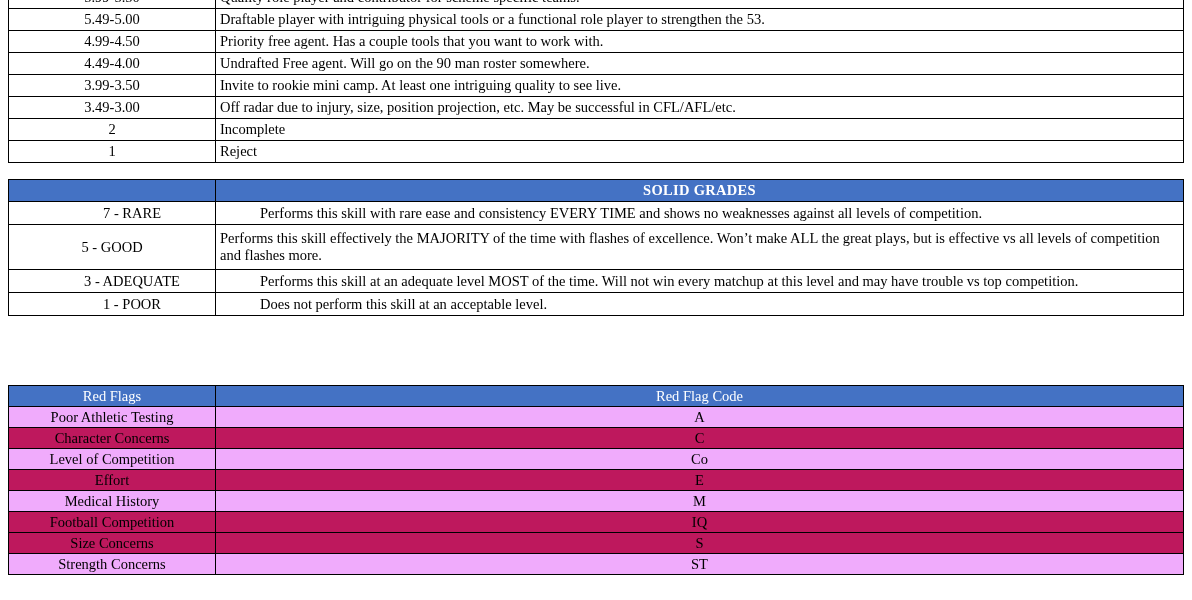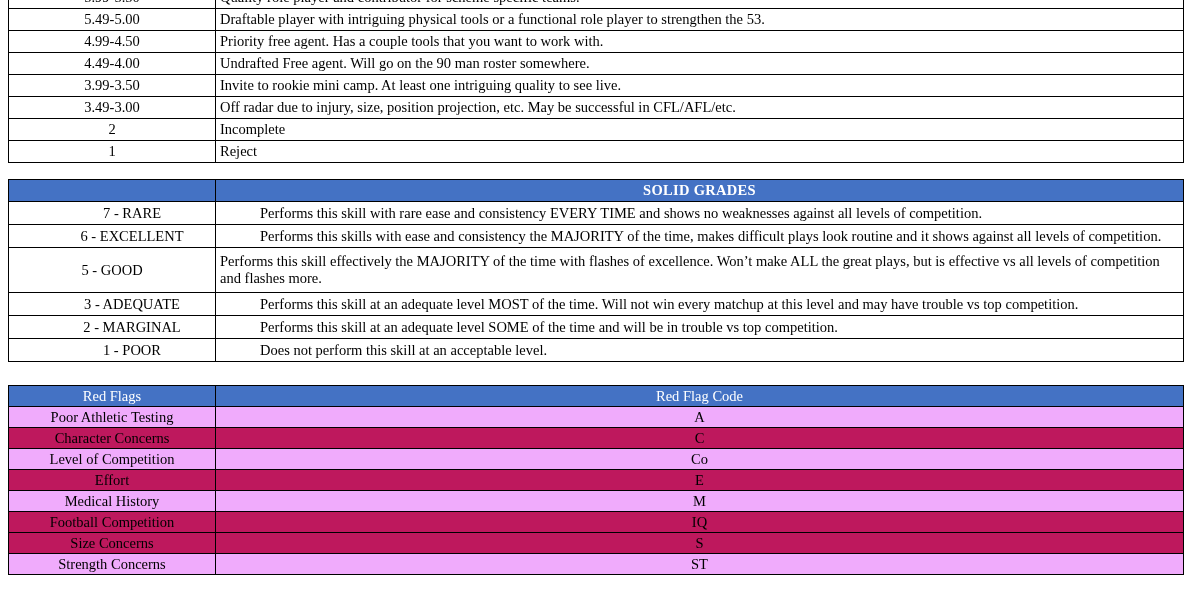--- a/index.html
+++ b/index.html
@@ -165,35 +165,27 @@
       <tr>
         <th class="hdr-blank"></th>
         <th class="hdr-title">SOLID GRADES</th>
       </tr>
     </thead>
     <tbody>
       <tr class="one-line">
         <td class="grade">7 - RARE</td>
         <td class="gdesc">Performs this skill with rare ease and consistency EVERY TIME and shows no weaknesses against all levels of competition.</td>
       </tr>
-      <tr class="one-line">
-        <td class="grade">6 - EXCELLENT</td>
-        <td class="gdesc">Performs this skills with ease and consistency the MAJORITY of the time, makes difficult plays look routine and it shows against all levels of competition.</td>
-      </tr>
       <tr class="two-line">
         <td class="grade">5 - GOOD</td>
         <td class="gdesc">Performs this skill effectively the MAJORITY of the time with flashes of excellence. Won’t make ALL the great plays, but is effective vs all levels of competition and flashes more.</td>
       </tr>
       <tr class="one-line">
         <td class="grade">3 - ADEQUATE</td>
         <td class="gdesc">Performs this skill at an adequate level MOST of the time. Will not win every matchup at this level and may have trouble vs top competition.</td>
-      </tr>
-      <tr class="one-line">
-        <td class="grade">2 - MARGINAL</td>
-        <td class="gdesc">Performs this skill at an adequate level SOME of the time and will be in trouble vs top competition.</td>
       </tr>
       <tr class="one-line">
         <td class="grade">1 - POOR</td>
         <td class="gdesc">Does not perform this skill at an acceptable level.</td>
       </tr>
     </tbody>
   </table>
 
   <table class="doc-table t-flags">
     <colgroup>

